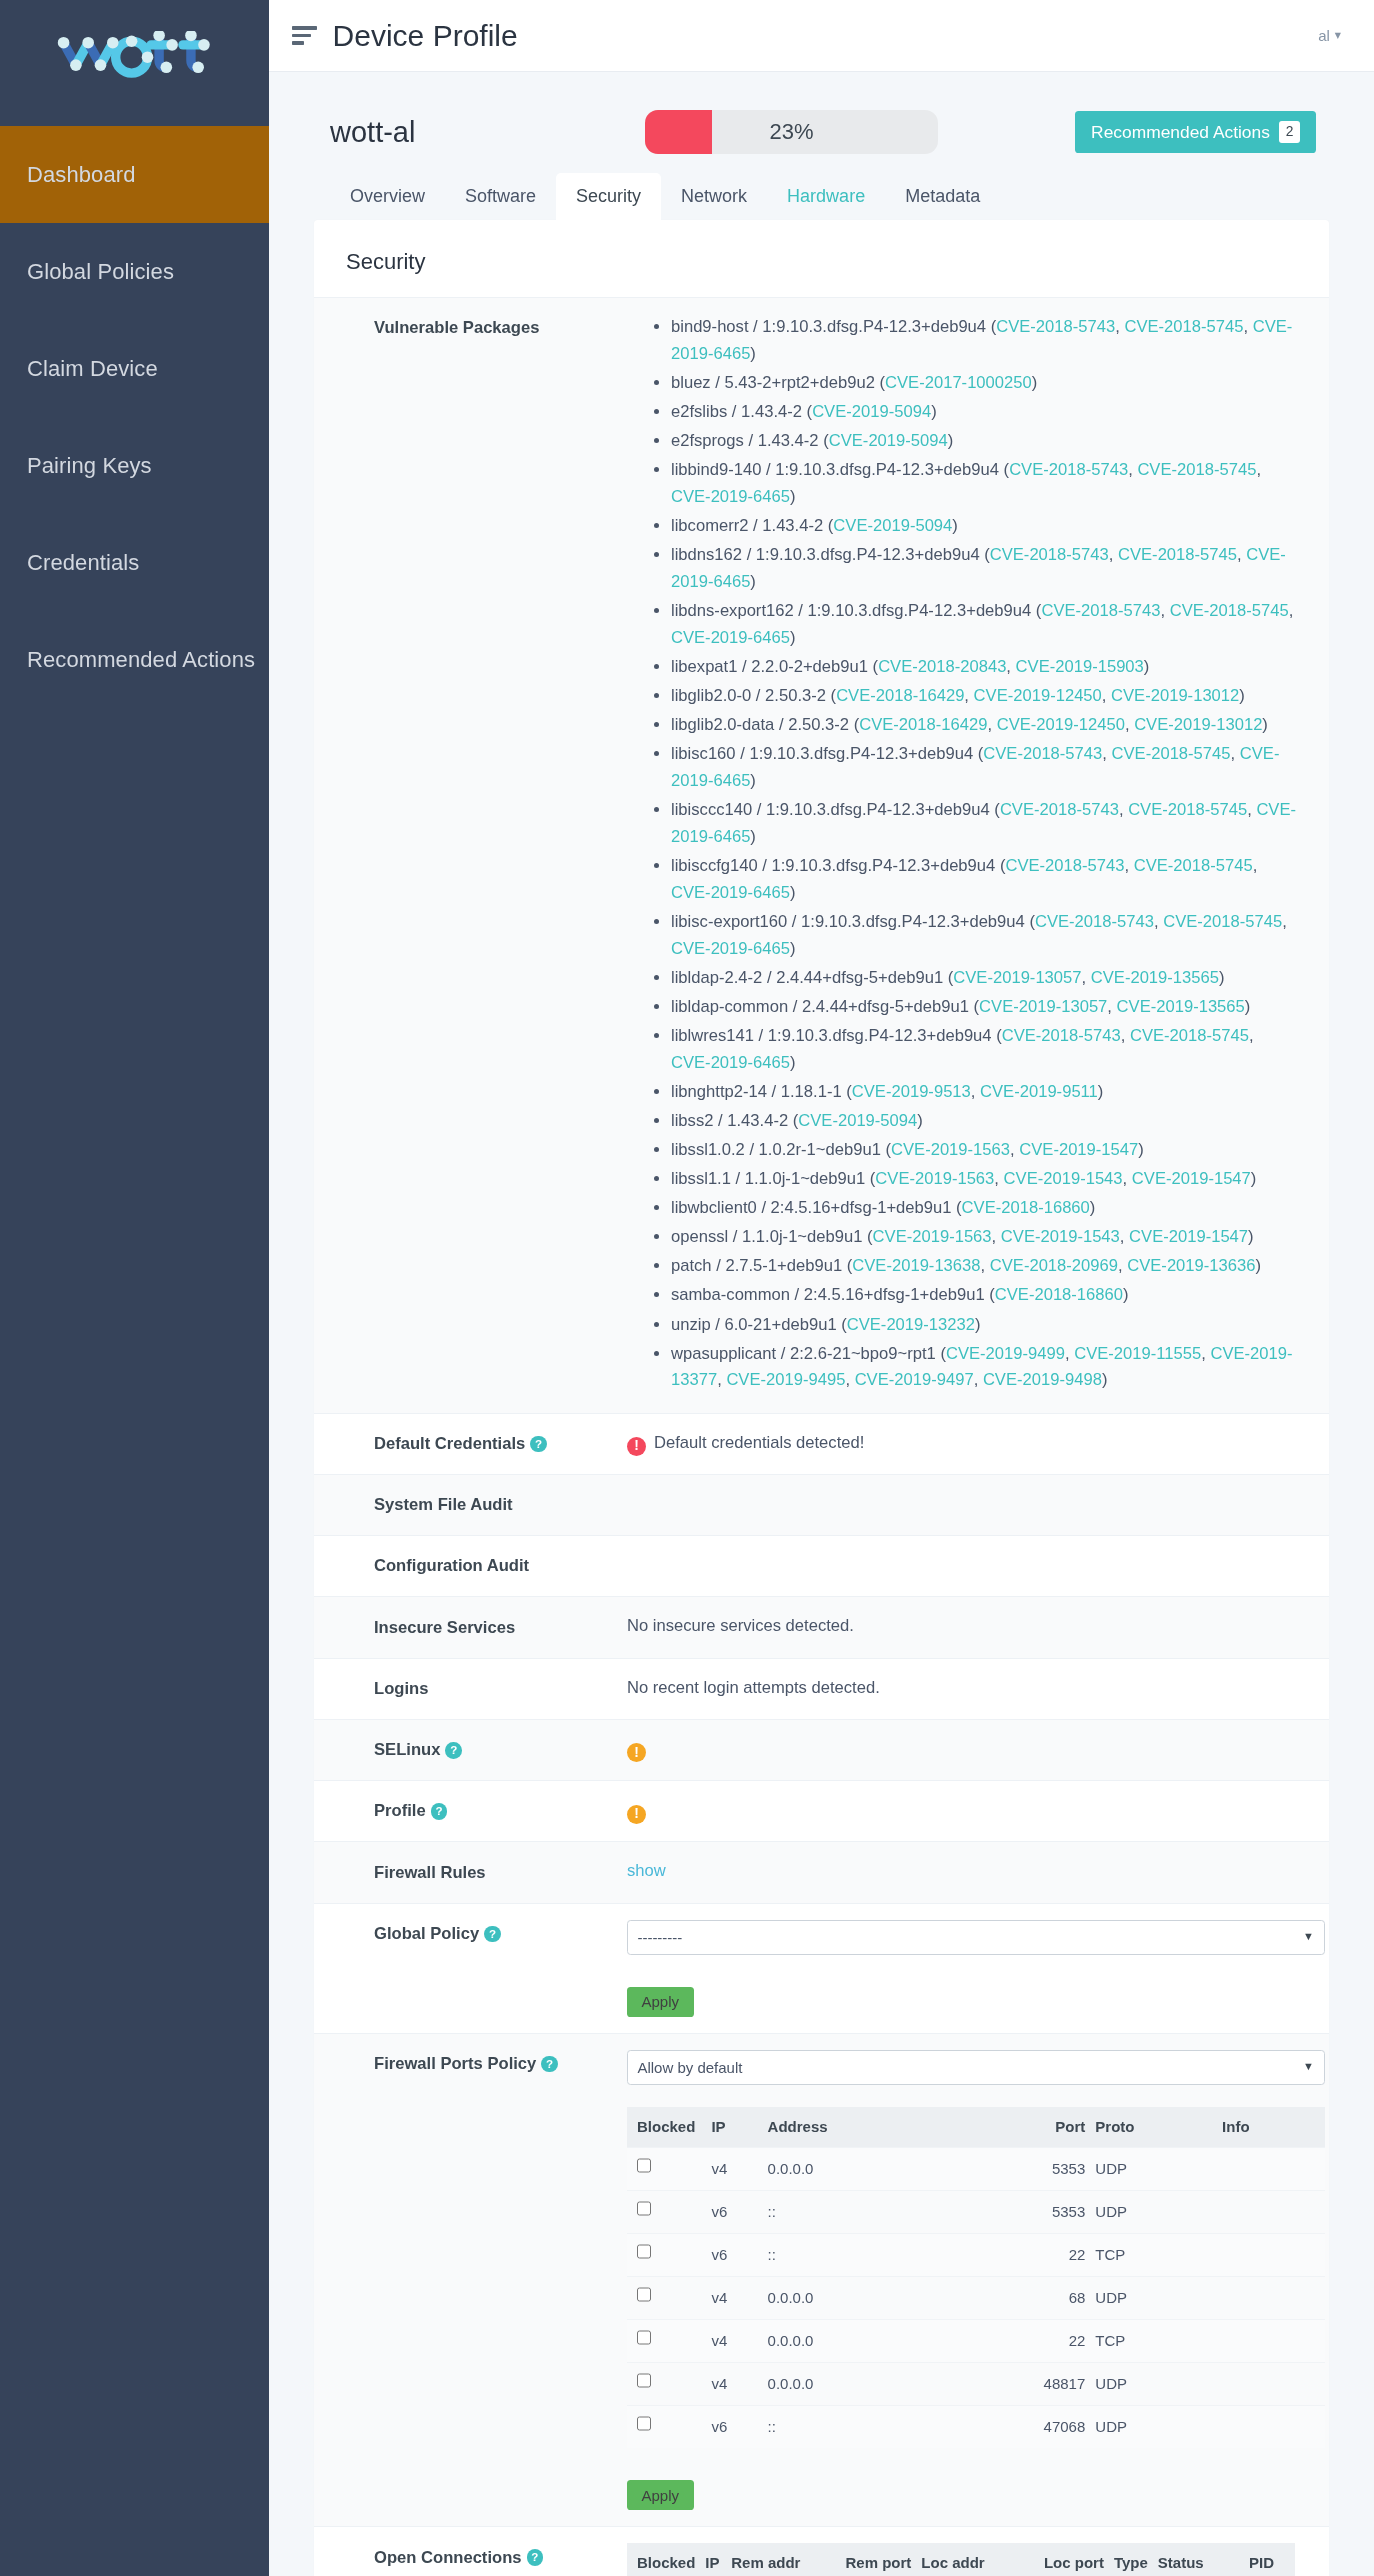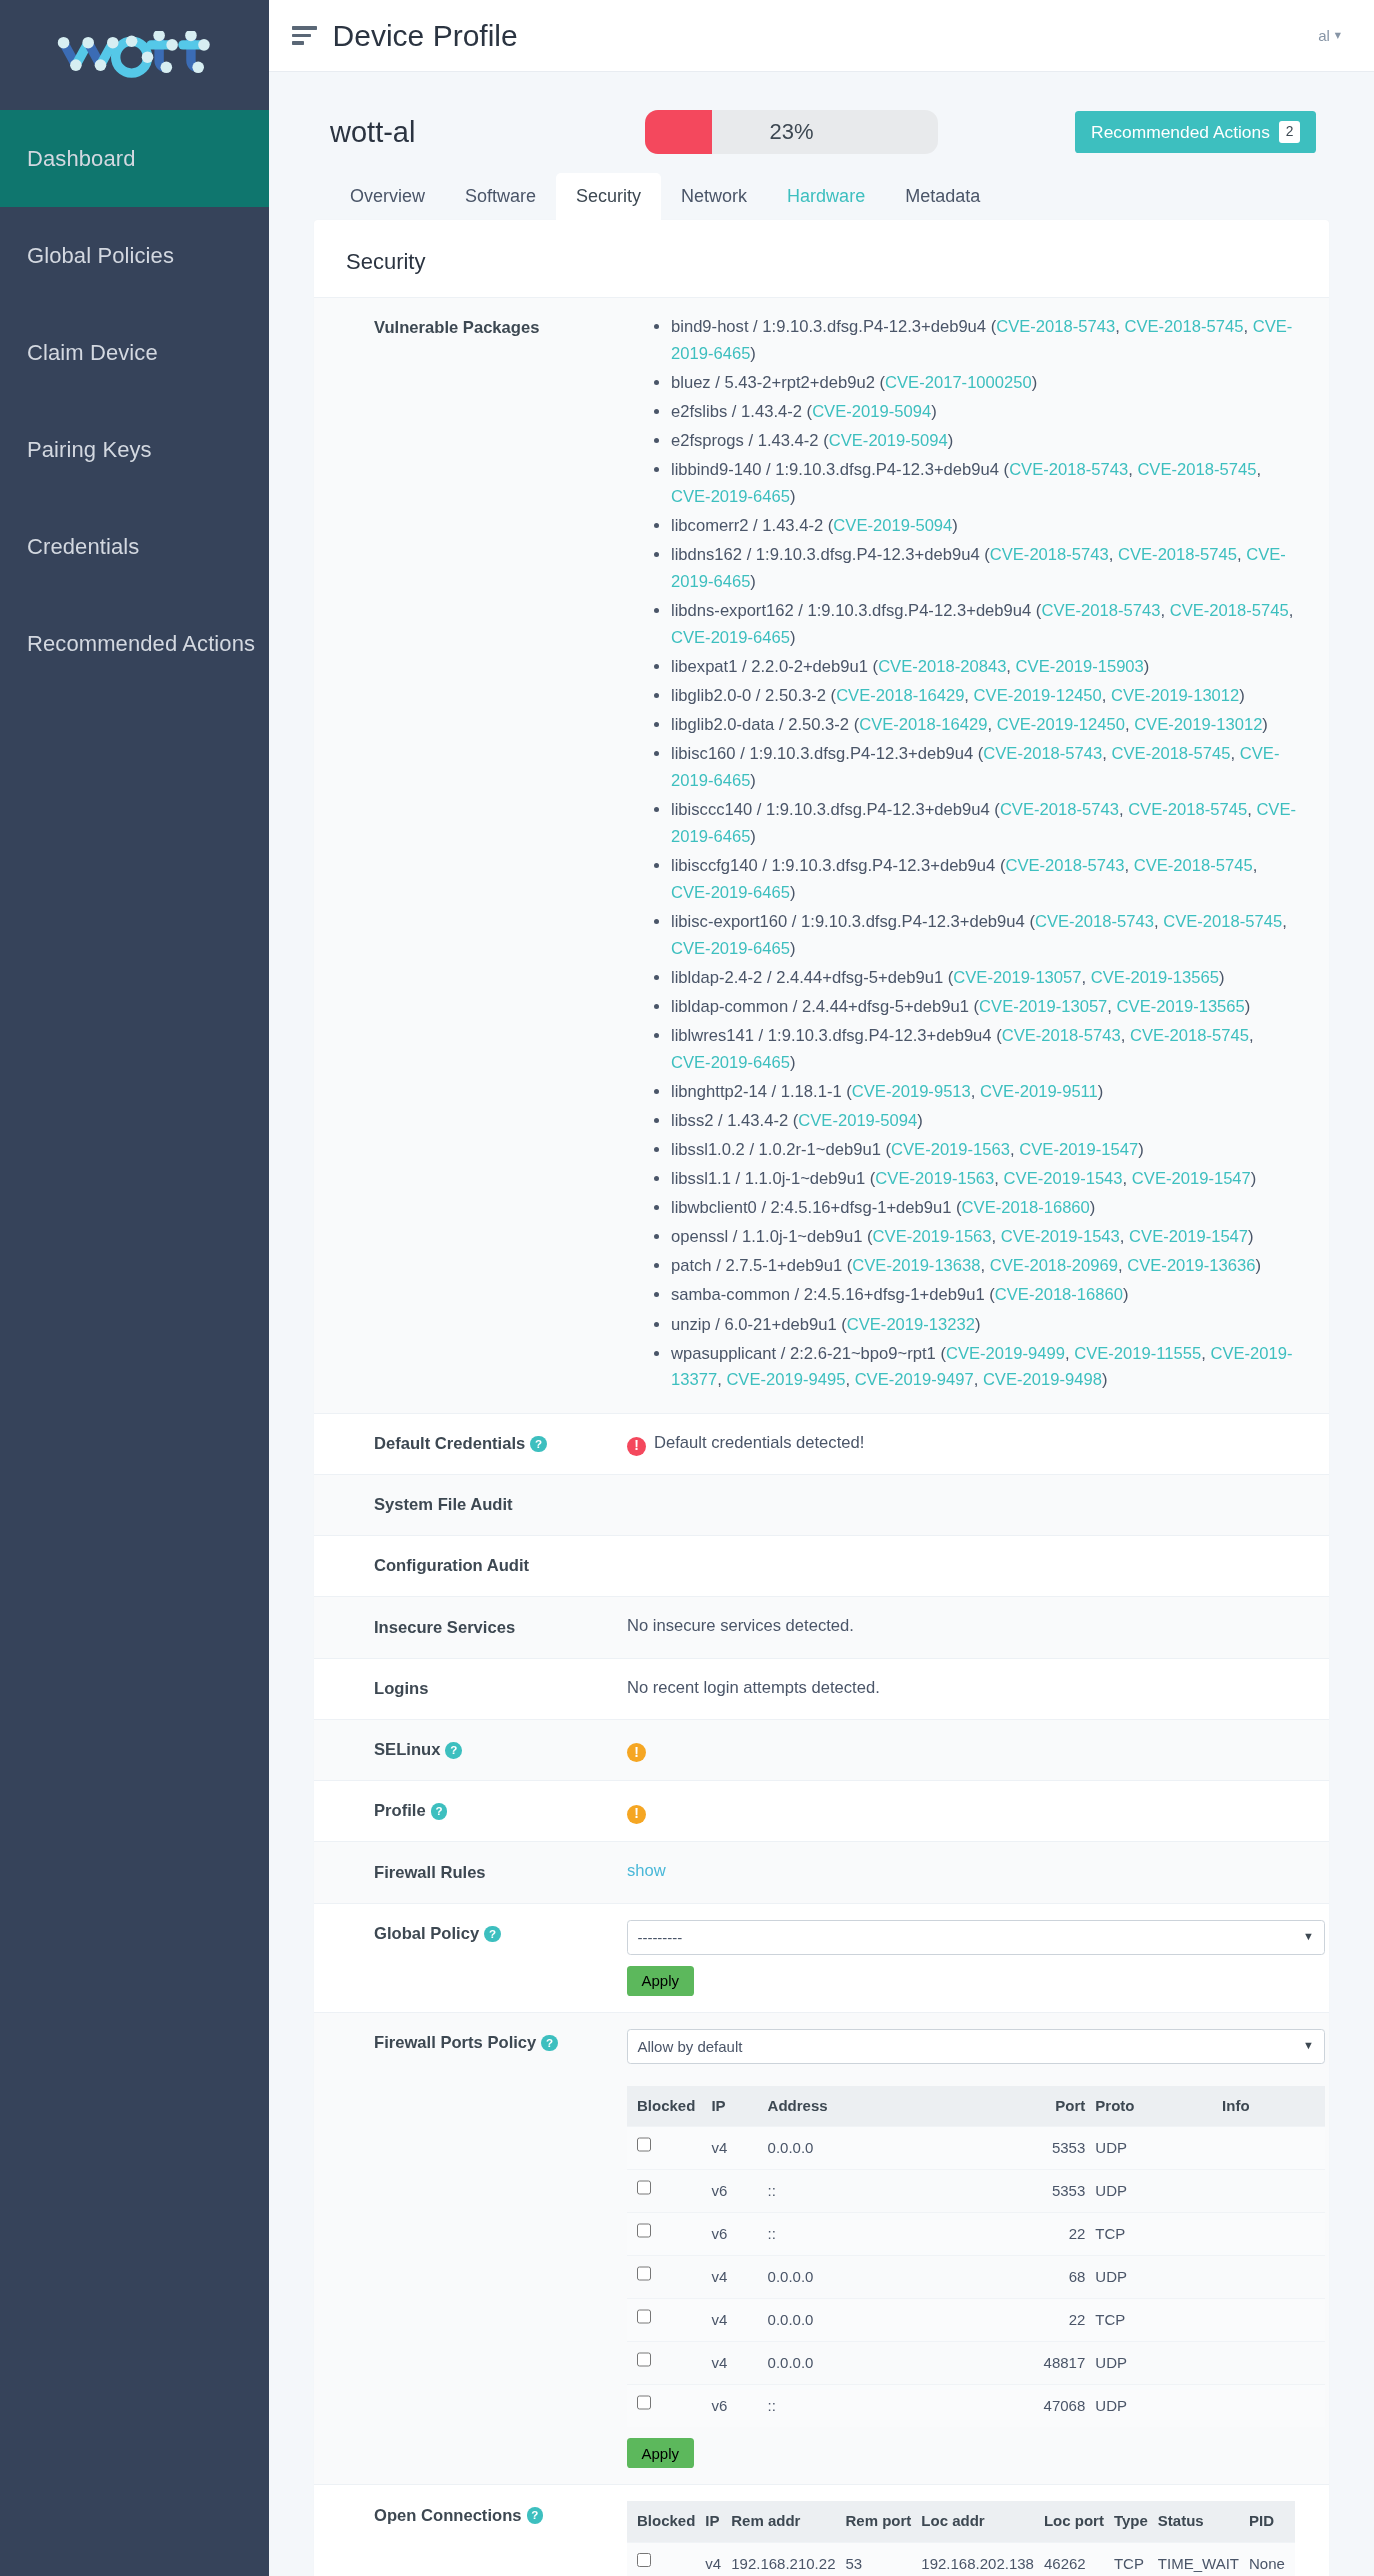--- a/index.html
+++ b/index.html
@@ -30,21 +30,21 @@
     height: 97px;
     display: flex;
     align-items: center;
     padding-left: 27px;
     color: #d3d8e0;
     font-size: 22px;
     letter-spacing: 0.1px;
     cursor: pointer;
     border: none;
   }
-  .nav-item.active { background: #0f766e; }
+  .nav-item.active { background: #a16207; margin-top: 16px; }
 
   
   #right {
     flex: 1 1 auto;
     display: flex;
     flex-direction: column;
     background: #f4f7fa;
     min-width: 0;
   }
 
@@ -173,23 +173,23 @@
     -webkit-appearance:none; appearance:none;
   }
   .sel-wrap { position:relative; display:inline-block; }
   .sel-wrap::after {
     content:"\25BC"; position:absolute; right:11px; top:50%;
     transform:translateY(-50%); font-size:11px; color:#3d4852; pointer-events:none;
   }
   select.sel.wide { width: 698px; }
 
   .btn-apply {
-    background:#5cb85c; color:#000000; border:none; border-radius:3.6px;
+    background:#5cb85c; color:#404040; border:none; border-radius:3.6px;
     padding: 6.5px 14.5px; font-size:15px; cursor:pointer;
-    margin-top: 11px; font-family:inherit; display:inline-block;
+    margin-top: 32px; font-family:inherit; display:inline-block;
   }
 
   
   table.grid { border-collapse: collapse; font-size: 15px; }
   table.grid th {
     background:#eceff2; text-align:left; font-weight:bold; color:#3d4852;
     padding: 8px 10px 8px 0; font-size:15px;
   }
   table.grid th:first-child { padding-left: 10px; }
   table.grid td {

